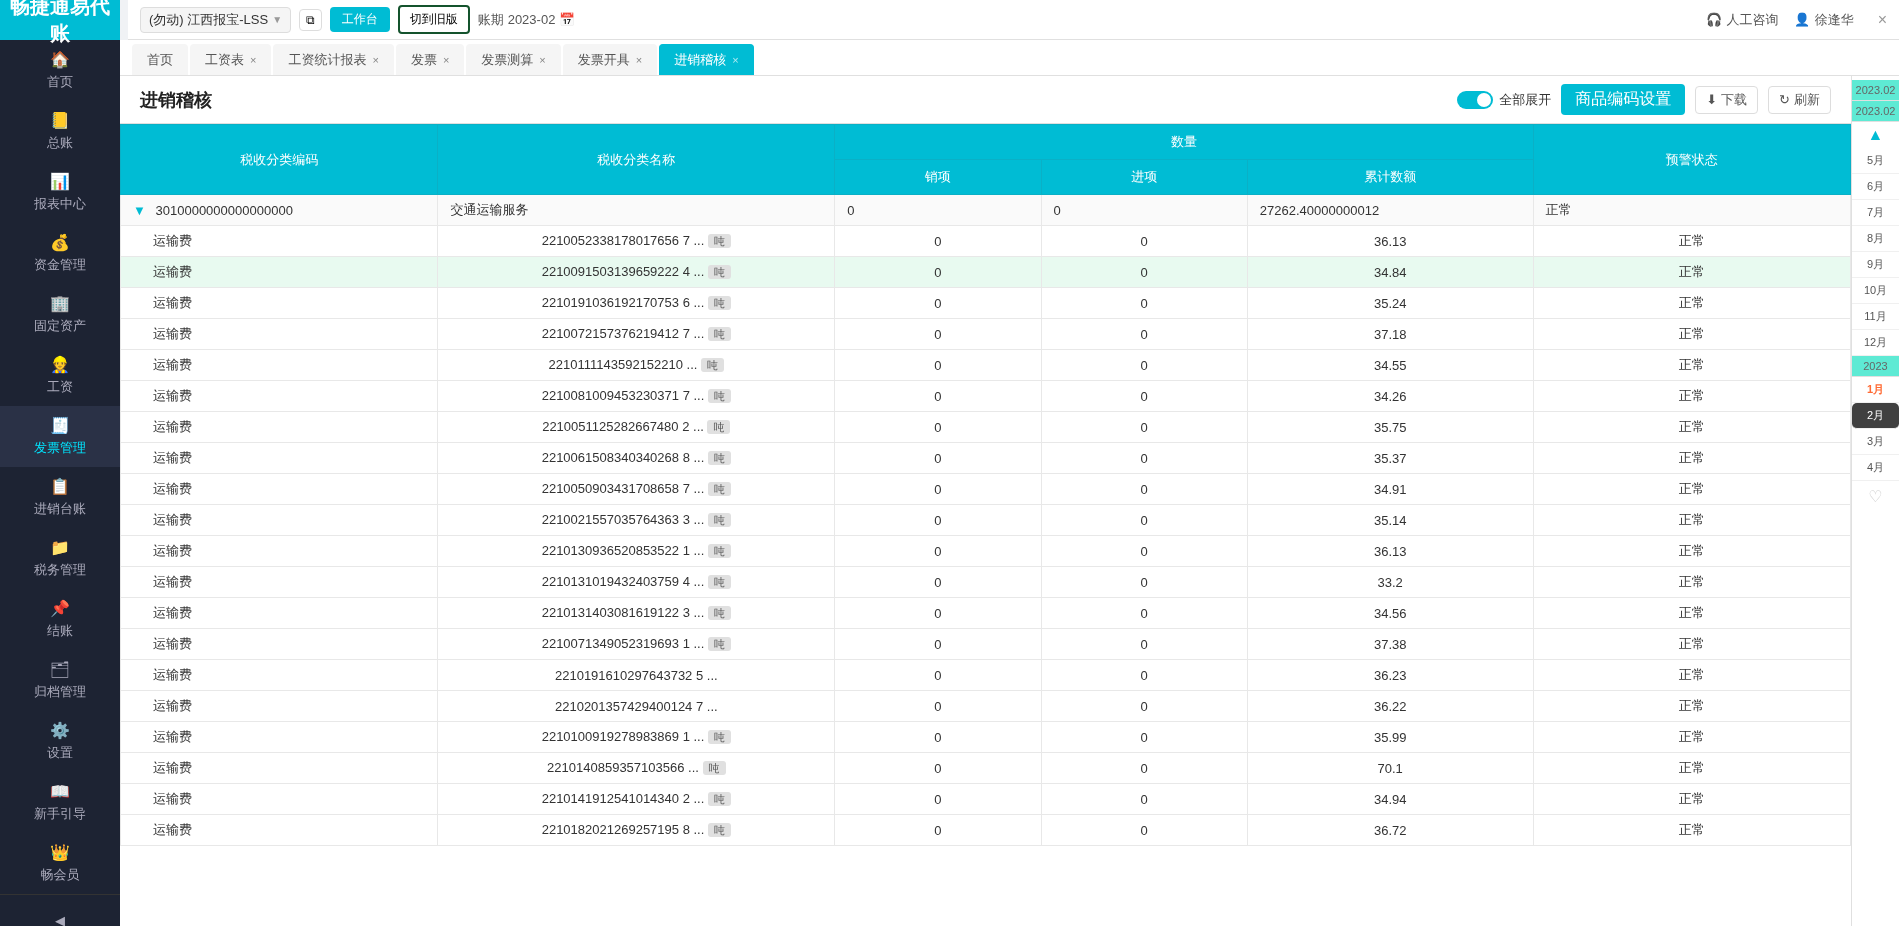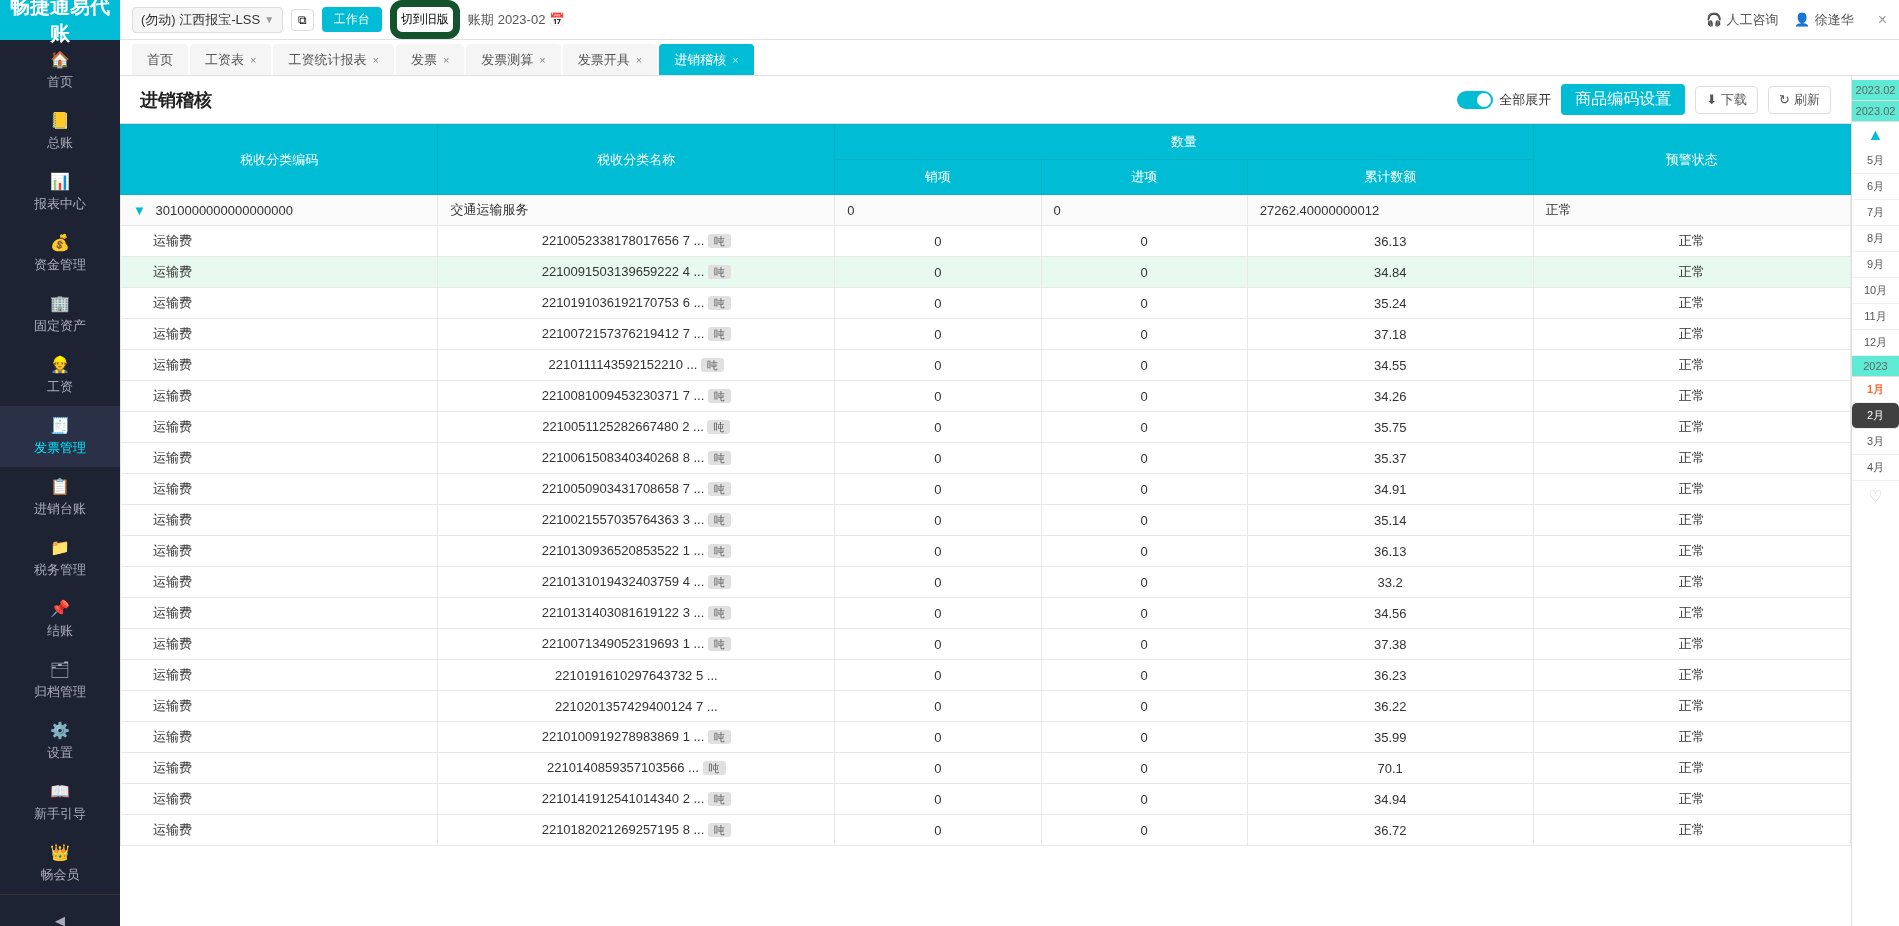--- a/index.html
+++ b/index.html
@@ -57,20 +57,21 @@
     
     .topbar {
       height: 40px;
       background: #fff;
       border-bottom: 1px solid #e0e0e0;
       display: flex;
       align-items: center;
       padding: 0 12px;
       gap: 8px;
       flex-shrink: 0;
+      margin-left: 8px;
     }
     .company-selector {
       display: flex;
       align-items: center;
       gap: 4px;
       background: #f5f5f5;
       border: 1px solid #ddd;
       border-radius: 4px;
       padding: 3px 8px;
       cursor: pointer;
@@ -91,23 +92,23 @@
       color: #fff;
       border: none;
       border-radius: 4px;
       padding: 4px 12px;
       cursor: pointer;
       font-size: 12px;
       text-align: center;
     }
     .switch-btn {
       background: #fff;
-      border: 7px solid #14532d;
-      border-radius: 12px;
-      padding: 4px 4px;
+      border: 2px solid #14532d;
+      border-radius: 4px;
+      padding: 4px 10px;
       cursor: pointer;
       font-size: 12px;
     }
     .period-label {
       font-size: 12px;
       color: #555;
       display: flex;
       align-items: center;
       gap: 4px;
       justify-content: flex-end;

